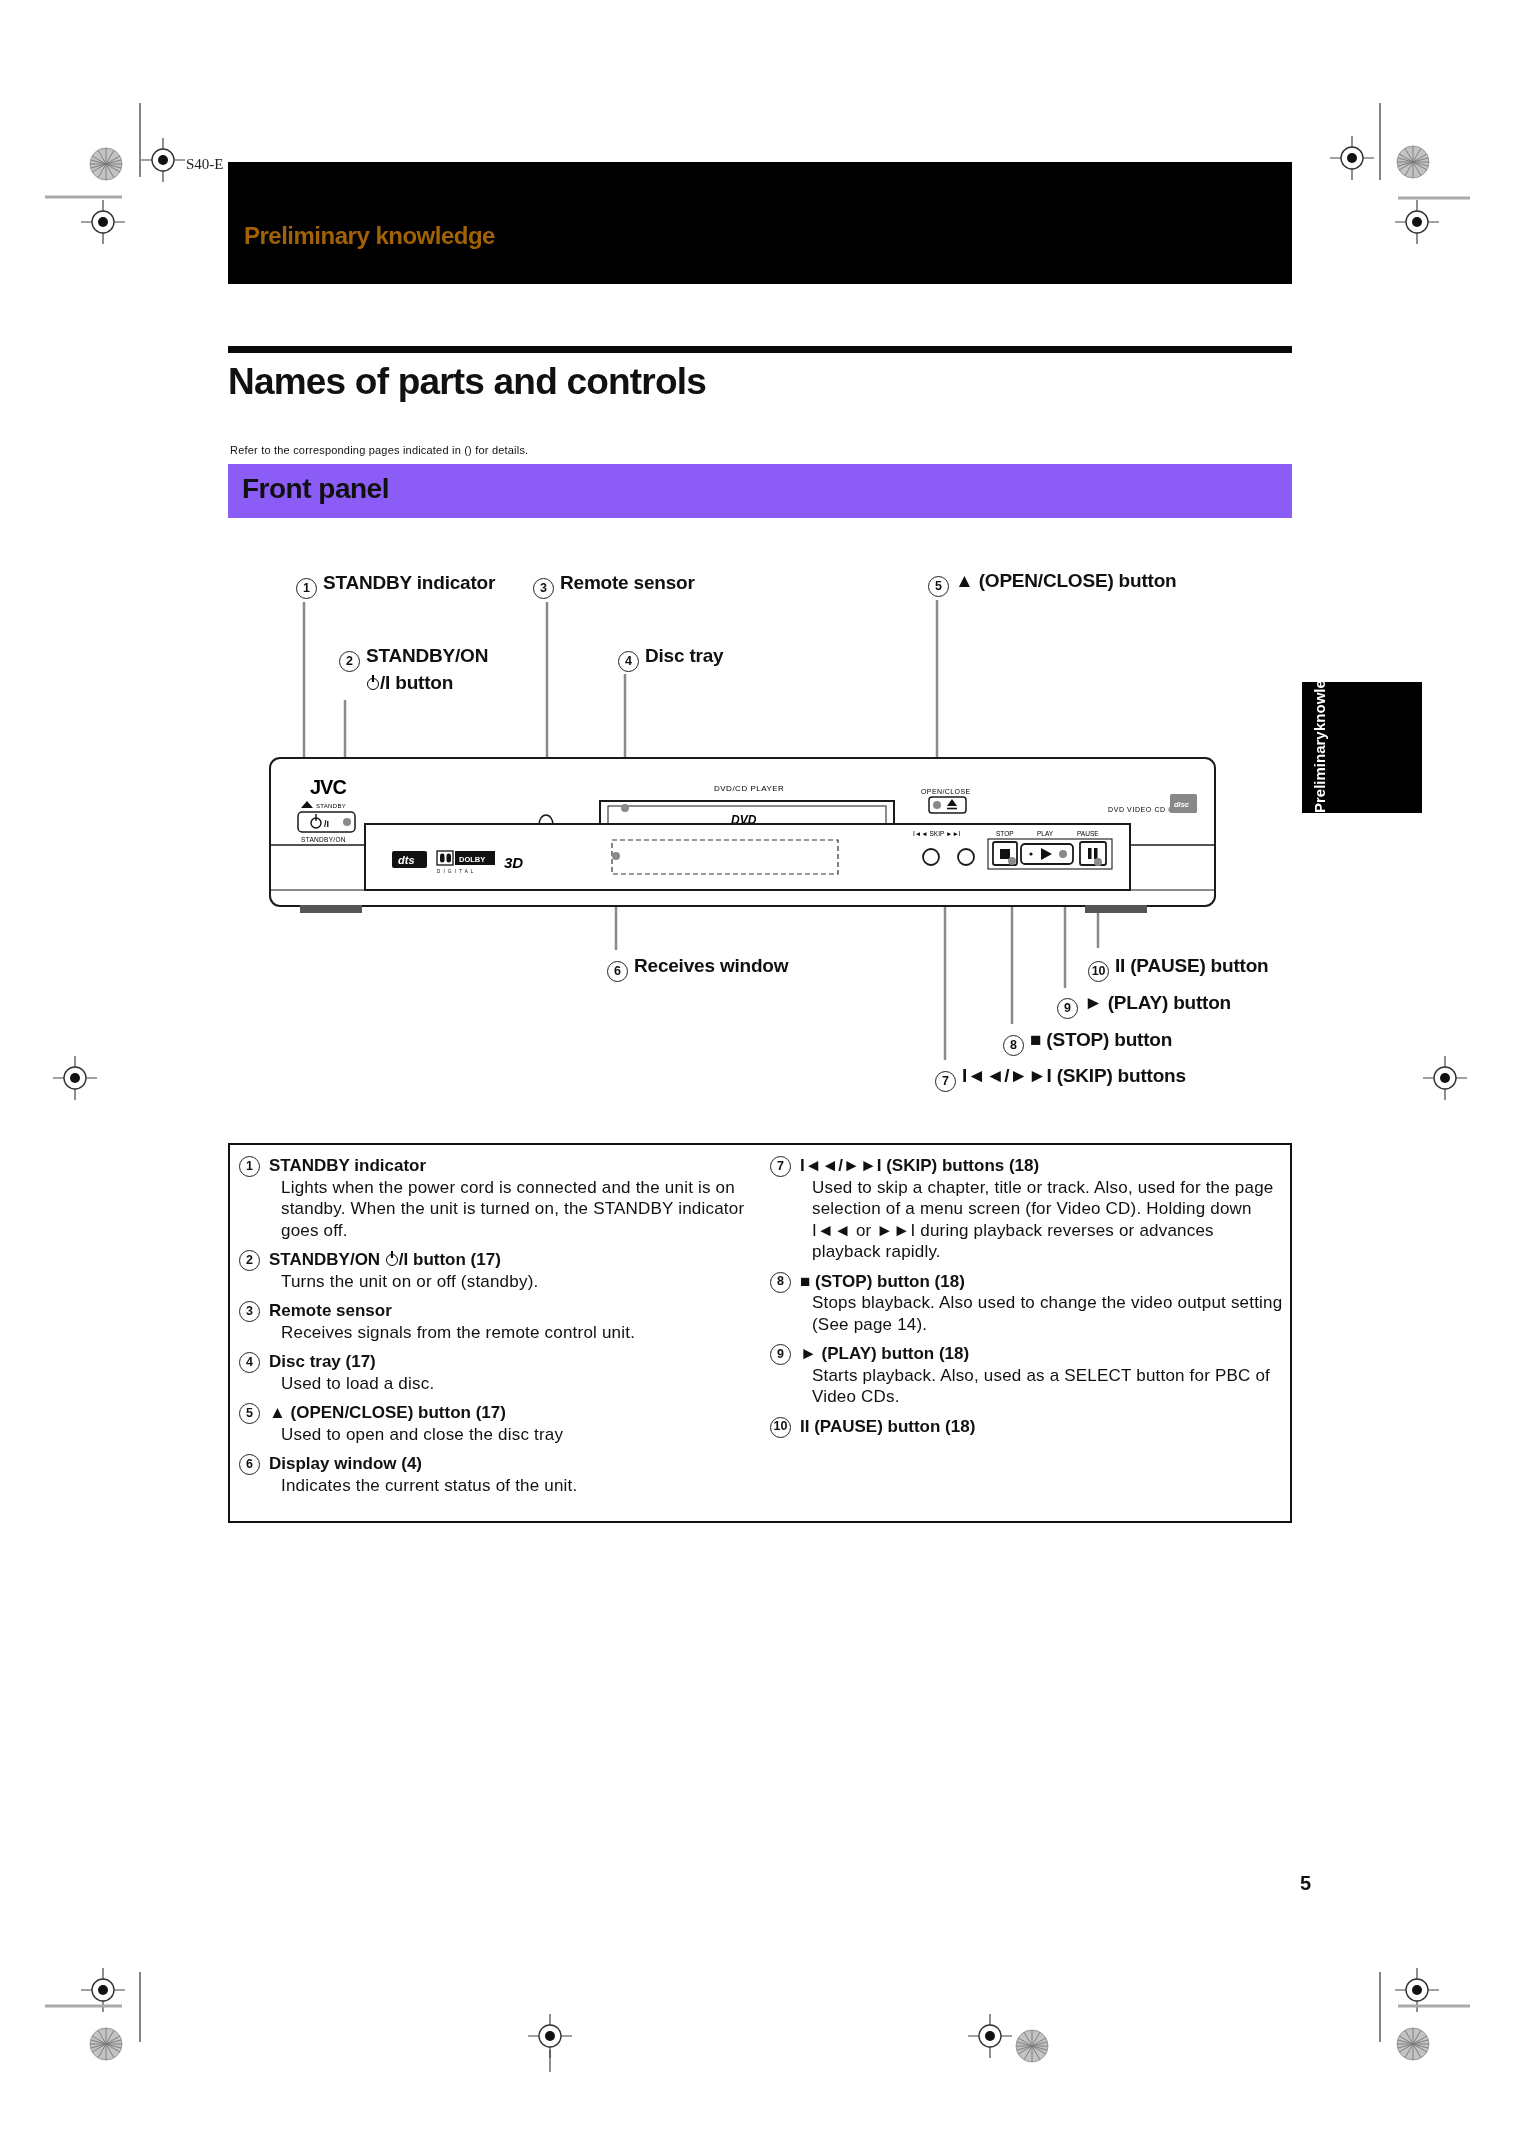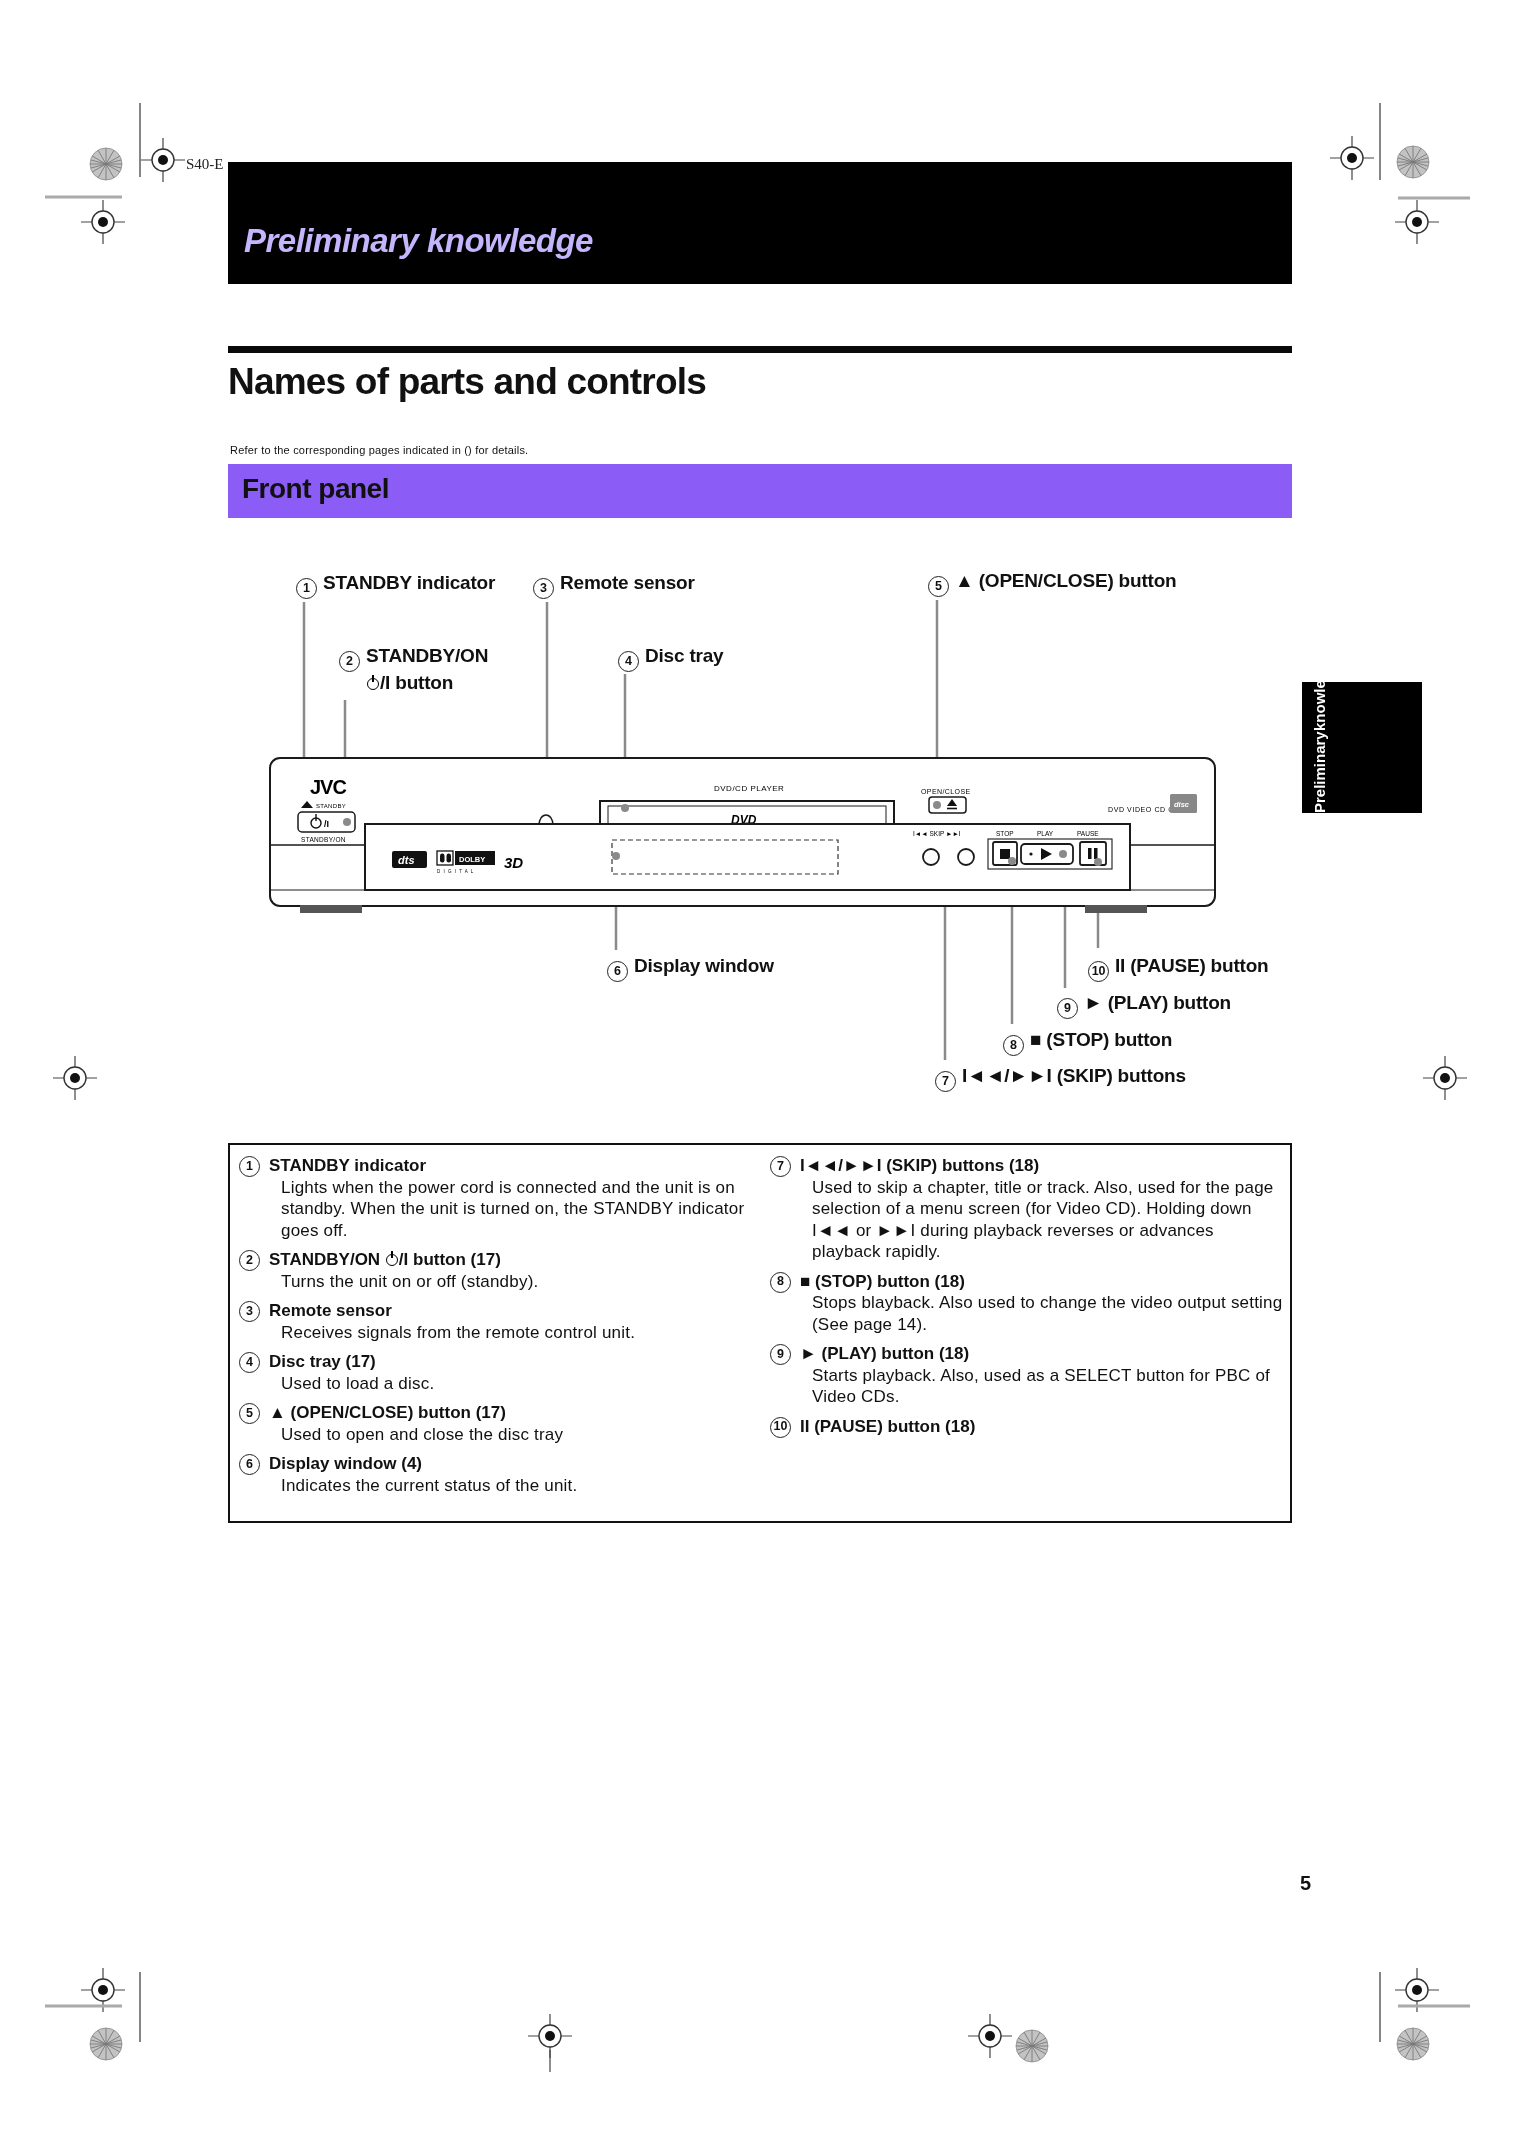--- a/index.html
+++ b/index.html
@@ -5,21 +5,21 @@
   html,body{margin:0;padding:0;background:#fff;}
   #page{position:relative;width:1519px;height:2082px;background:#fff;overflow:hidden;
         font-family:"Liberation Sans","DejaVu Sans",sans-serif;color:#111;}
   .abs{position:absolute;}
   
   #regmarks{position:absolute;left:0;top:0;z-index:0;}
   #reg-label{left:186px;top:156px;font-family:"Liberation Serif","DejaVu Serif",serif;
              font-size:15px;color:#222;z-index:1;}
   
   #banner{left:228px;top:162px;width:1064px;height:122px;background:#000;z-index:2;}
-  #banner-title{position:absolute;left:16px;top:60px;color:#c4b5fd;font-size:33px;font-weight:bold;letter-spacing:-0.5px;font-style:italic;}
+  #banner-title{position:absolute;left:16px;top:60px;color:#a16207;font-size:24px;font-weight:bold;letter-spacing:-0.5px;}
   #rule{left:228px;top:346px;width:1064px;height:7px;background:#0a0a0a;}
   #section-title{left:228px;top:361px;font-size:37px;font-weight:bold;letter-spacing:-0.8px;}
   #intro{left:230px;top:420px;font-size:11px;letter-spacing:0.2px;margin-top:24px;}
   #front-bar{left:228px;top:464px;width:1064px;height:54px;background:#8b5cf6;}
   #front-bar-title{position:absolute;left:14px;top:9px;font-size:28px;font-weight:bold;letter-spacing:-0.5px;}
   
   #figure{left:228px;top:560px;width:1064px;height:560px;}
   #figure svg{position:absolute;left:0;top:0;}
   .callout{position:absolute;font-size:19px;font-weight:bold;letter-spacing:-0.2px;white-space:nowrap;z-index:3;}
   .cnum{display:inline-flex;align-items:center;justify-content:center;width:19px;height:19px;
@@ -247,21 +247,21 @@
       <span class="cnum">5</span><span>▲ (OPEN/CLOSE) button</span>
     </div>
     <div class="callout" style="left:111px;top:85px">
       <span class="cnum">2</span><span>STANDBY/ON</span>
       <span class="line2"><span class="pwr"></span>/I button</span>
     </div>
     <div class="callout" style="left:390px;top:85px">
       <span class="cnum">4</span><span>Disc tray</span>
     </div>
     <div class="callout" style="left:379px;top:395px">
-      <span class="cnum">6</span><span>Display window</span>
+      <span class="cnum">6</span><span>Receives window</span>
     </div>
     <div class="callout" style="left:860px;top:395px">
       <span class="cnum">10</span><span>II (PAUSE) button</span>
     </div>
     <div class="callout" style="left:829px;top:432px">
       <span class="cnum">9</span><span>► (PLAY) button</span>
     </div>
     <div class="callout" style="left:775px;top:469px">
       <span class="cnum">8</span><span>■ (STOP) button</span>
     </div>

